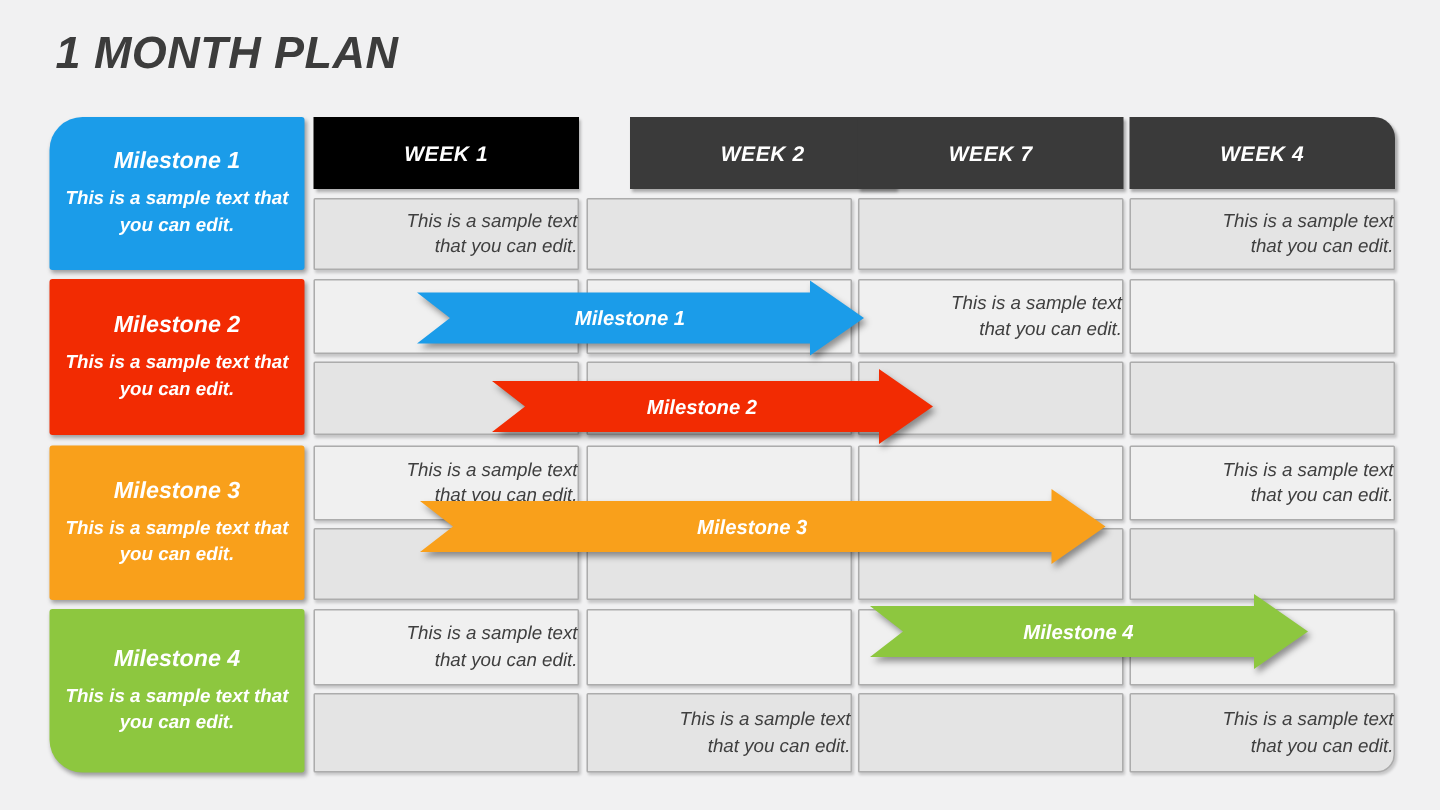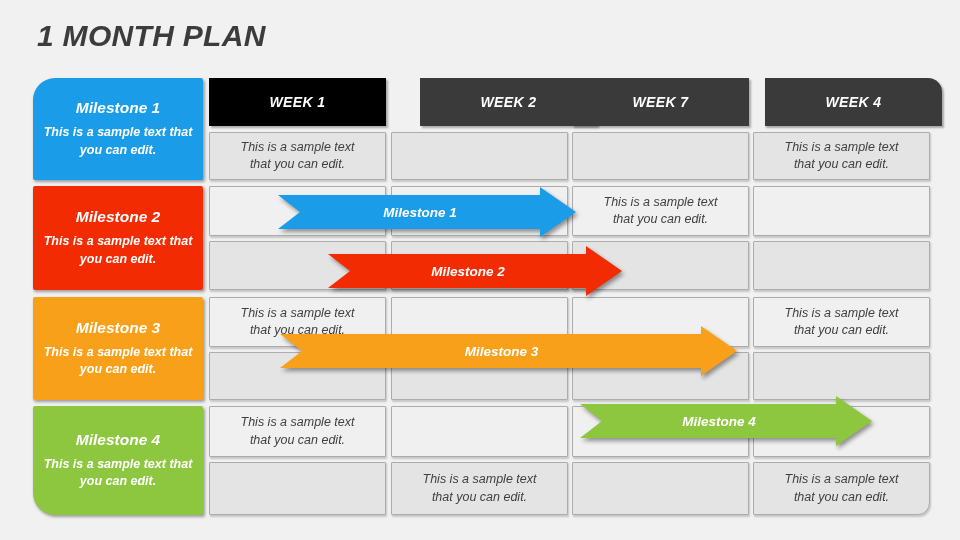--- a/index.html
+++ b/index.html
@@ -23,25 +23,25 @@
   .card.round-tl{border-radius:22px 2px 2px 2px;}
   .card.round-bl{border-radius:2px 2px 2px 22px;}
   .card-title{font-size:15.5px;font-weight:700;margin-bottom:7px;}
   .card-desc{font-size:12.5px;font-weight:600;line-height:1.4;}
   .hdr{
     position:absolute;top:78px;height:48px;box-sizing:border-box;
     color:#fff;font-size:14px;font-weight:700;letter-spacing:.4px;
     display:flex;align-items:center;justify-content:center;
     box-shadow:1.5px 2px 2px rgba(0,0,0,.3);
   }
-  .hdr.round-tr{border-radius:0 14px 0 0;margin-left:12px;}
+  .hdr.round-tr{border-radius:0 14px 0 0;}
   .cell{
     position:absolute;box-sizing:border-box;
     border:1px solid #ACACAC;border-radius:1px;
-    display:flex;flex-direction:column;align-items:center;justify-content:center;
+    display:flex;flex-direction:column;align-items:flex-end;justify-content:center;
     font-size:12.5px;line-height:1.38;text-align:center;
     box-shadow:1px 1.5px 2px rgba(0,0,0,.18);
   }
   .cell.round-br{border-radius:1px 1px 12px 1px;}
   .arrows{position:absolute;left:0;top:0;pointer-events:none;}
   .arrows polygon{filter:drop-shadow(2px 3px 2px rgba(0,0,0,.4));}
   .arrows text{
     font-family:"Liberation Sans","DejaVu Sans",sans-serif;
     font-size:13.5px;font-weight:700;fill:#FFFFFF;text-anchor:middle;
   }

